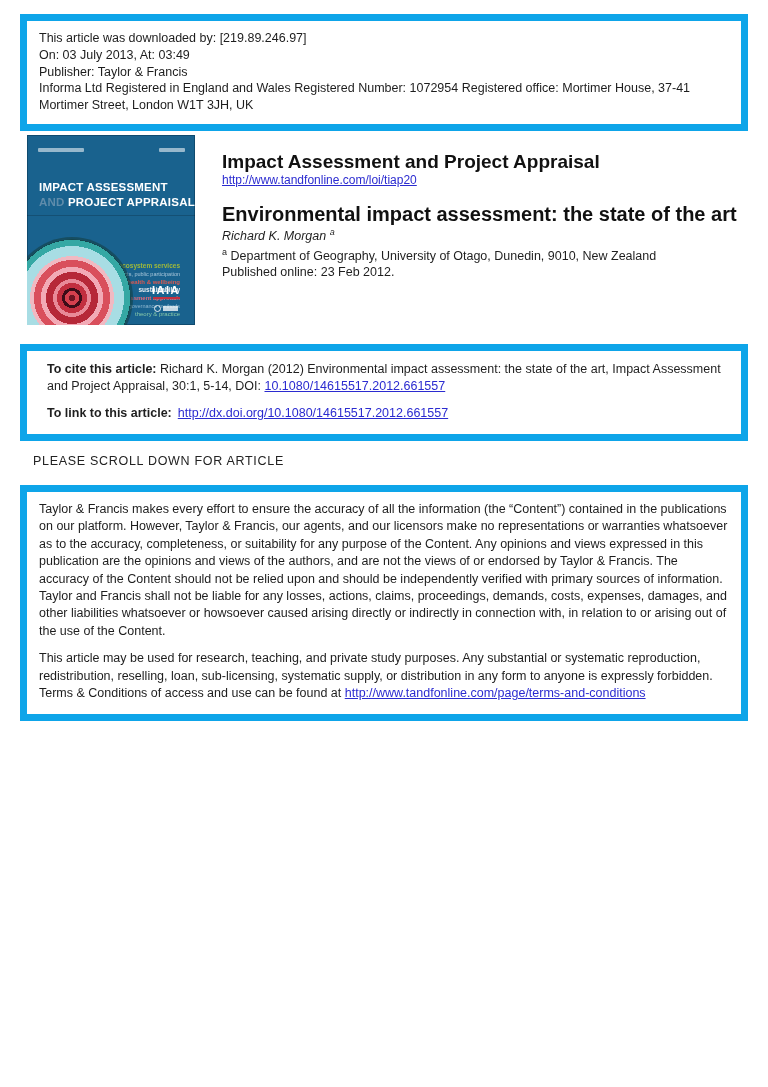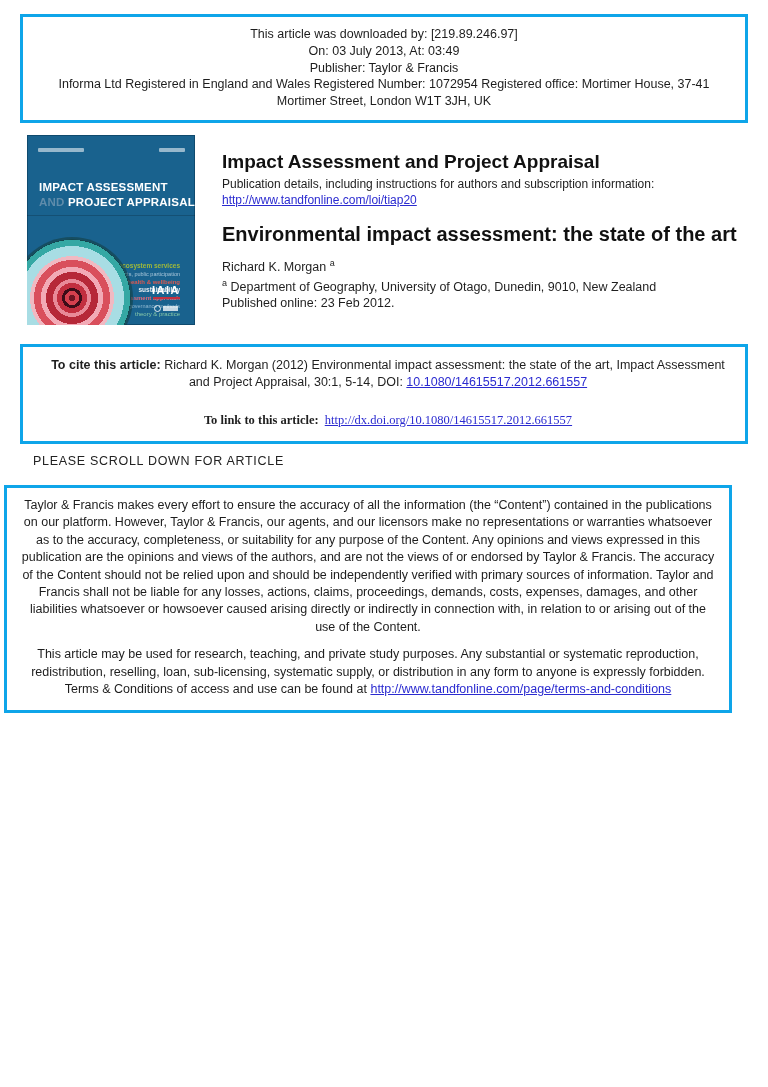--- a/index.html
+++ b/index.html
@@ -5,21 +5,21 @@
   * { box-sizing: border-box; margin: 0; padding: 0; }
   html, body { background: #ffffff; }
   body { font-family: "Liberation Sans", "DejaVu Sans", sans-serif; color: #1f1f1f; }
   .page {
     position: relative;
     width: 768px; height: 1087px;
     margin: 0 auto;
     background: #ffffff;
     overflow: hidden;
   }
-  .box { border: 3px solid #0ea5e9; background: #fff; text-align: center; }
+  .box { border: 7px solid #0ea5e9; background: #fff; }
   .small-text { font-size: 12.5px; line-height: 16.8px; color: #1d1d1d; }
 
   
   .top-box { position: absolute; left: 20px; top: 14px; width: 728px; padding: 9px 12px 10px 12px; }
 
   
   .cover {
     position: absolute; left: 27px; top: 135px; width: 168px; height: 190px;
     background: #19628e; overflow: hidden;
     box-shadow: 0 0 0 1px #0f4a6e inset;
@@ -61,40 +61,40 @@
   .tf-roundel { margin-top: 6px; display: flex; align-items: center; justify-content: center; gap: 2px; }
   .tf-circle { width: 7px; height: 7px; border-radius: 50%; border: 1px solid rgba(255,255,255,0.85); }
   .tf-bar { width: 15px; height: 5px; background: rgba(255,255,255,0.75); }
 
   .journal-col { position: absolute; left: 222px; top: 130px; width: 528px; }
   .journal-title { font-size: 19px; font-weight: bold; color: #111; line-height: 23px; margin-top: 20px; }
   .pub-details { font-size: 12px; line-height: 15.5px; margin-top: 4px; color: #1d1d1d; }
   a.link { color: #2b2bd0; text-decoration: underline; cursor: pointer; }
   .journal-url { font-size: 12px; line-height: 15px; }
   .article-title { margin-top: 14px; font-size: 20px; font-weight: bold; line-height: 25px; color: #111; width: 530px; }
-  .author-line { margin-top: 11px; font-size: 12.5px; }
+  .author-line { margin-top: 0; font-size: 12.5px; font-style: italic; }
   sup { font-size: 9px; }
   .affil-line { margin-top: 4px; font-size: 12.5px; }
   .pub-online { margin-top: 2px; font-size: 12.5px; }
 
   
   .cite-box { position: absolute; left: 20px; top: 344px; width: 728px; padding: 10px 12px 12px 20px; }
   .cite-line { font-size: 12.5px; line-height: 17px; }
-  .cite-line + .cite-line { margin-top: 21px; font-family: Liberation Serif, serif; }
+  .cite-line + .cite-line { margin-top: 10px; }
   .bold { font-weight: bold; }
   .gap-link { margin-left: 6px; }
 
   
   .scroll-notice {
     position: absolute; left: 33px; top: 454px;
     font-size: 12.5px; letter-spacing: 0.7px; color: #222;
   }
 
   
-  .disclaimer-box { position: absolute; left: 4px; top: 485px; width: 728px; padding: 9px 12px 12px 12px; }
+  .disclaimer-box { position: absolute; left: 20px; top: 485px; width: 728px; padding: 9px 12px 12px 12px; }
   .disclaimer-box p { font-size: 12.5px; line-height: 17.4px; color: #1d1d1d; }
   .disclaimer-box p + p { margin-top: 10px; }
 </style>
 </head>
 <body>
 
 <div class="page">
 
   <div class="box top-box">
     <div class="small-text">This article was downloaded by: [219.89.246.97]</div>
@@ -126,21 +126,20 @@
       <div class="iaia-bar"></div>
       <div class="tf-roundel">
         <div class="tf-circle"></div>
         <div class="tf-bar"></div>
       </div>
     </div>
   </div>
 
   <div class="journal-col">
     <div class="journal-title">Impact Assessment and Project Appraisal</div>
-    <div class="pub-details">Publication details, including instructions for authors and subscription information:</div>
     <div class="journal-url"><a class="link">http://www.tandfonline.com/loi/tiap20</a></div>
     <div class="article-title">Environmental impact assessment: the state of the art</div>
     <div class="author-line"><span>Richard K. Morgan</span> <sup>a</sup></div>
     <div class="affil-line"><sup>a</sup><span> Department of Geography, University of Otago, Dunedin, 9010, New Zealand</span></div>
     <div class="pub-online">Published online: 23 Feb 2012.</div>
   </div>
 
   <div class="box cite-box">
     <div class="cite-line">
       <span class="bold">To cite this article:</span><span> Richard K. Morgan (2012) Environmental impact assessment: the state of the art, Impact Assessment and Project Appraisal, 30:1, 5-14, DOI: </span><a class="link">10.1080/14615517.2012.661557</a>

